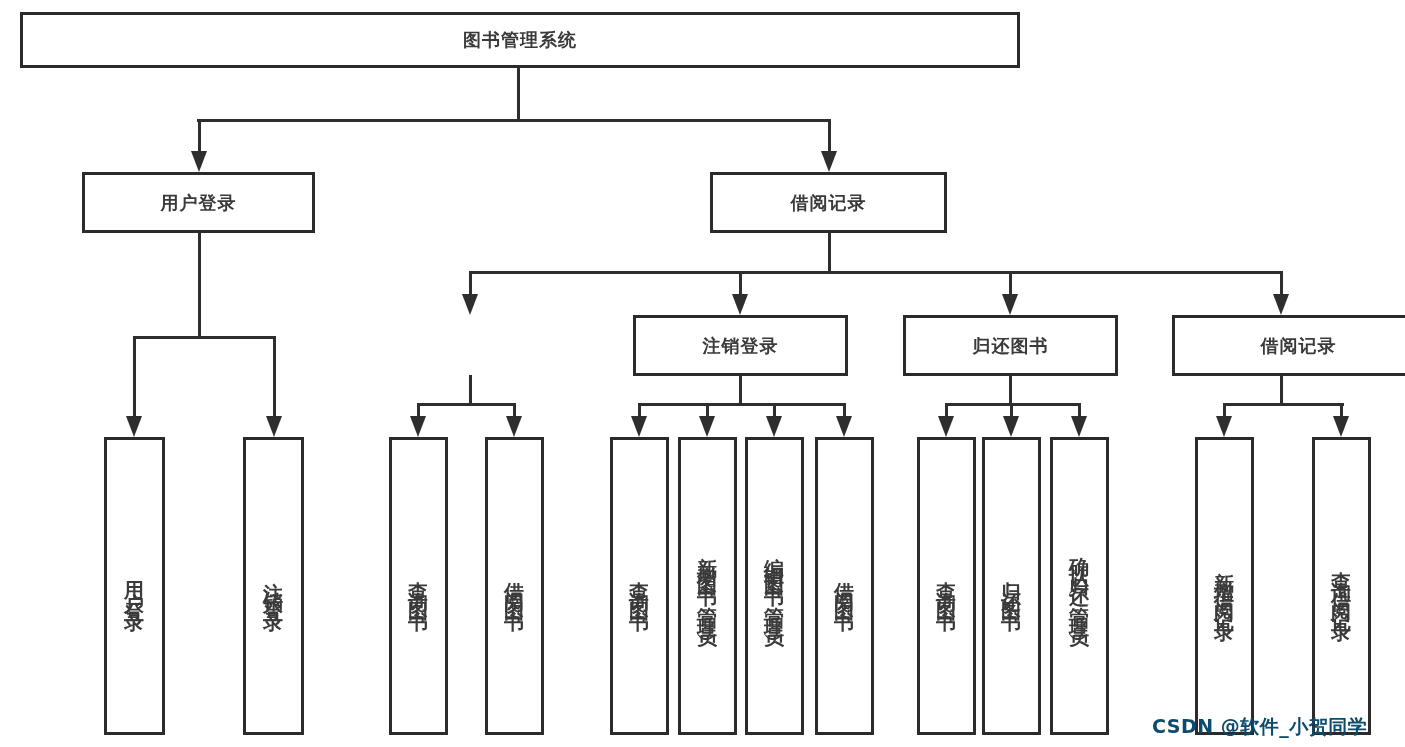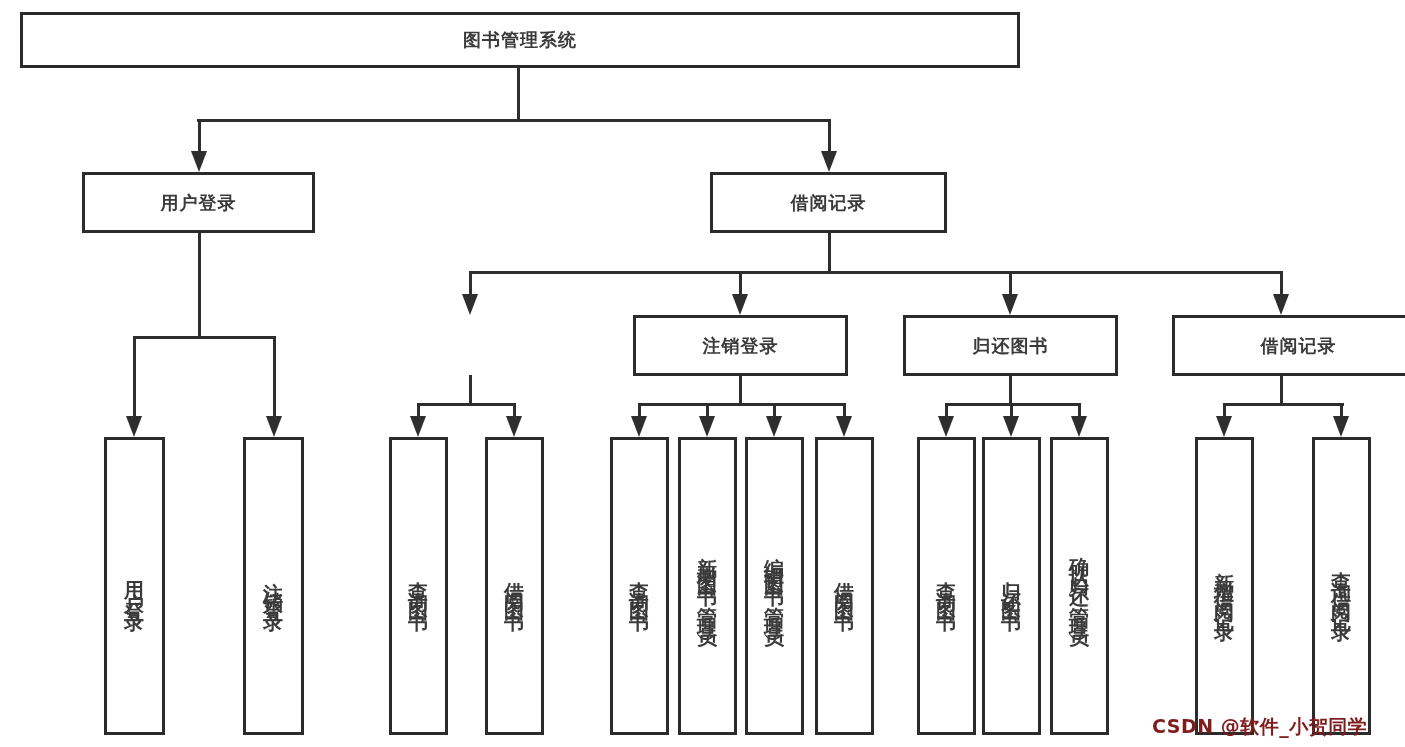--- a/index.html
+++ b/index.html
@@ -31,21 +31,21 @@
   }
   .line{position:absolute;background:#2e2e2e;}
   .arrow{
     position:absolute;width:0;height:0;
     border-left:8px solid transparent;
     border-right:8px solid transparent;
     border-top:21px solid #2e2e2e;
   }
   .watermark{
     position:absolute;left:1152px;top:714px;
-    font-size:19px;color:#7f1d1d;z-index:5;
+    font-size:19px;color:#0c4a6e;z-index:5;
     letter-spacing:0.5px;white-space:nowrap;
   }
 </style>
 </head>
 <body>
 
 <div class="canvas">
 
   <div class="line" style="left:517px;top:68px;width:3px;height:54px"></div>
   <div class="line" style="left:197px;top:119px;width:634px;height:3px"></div>

